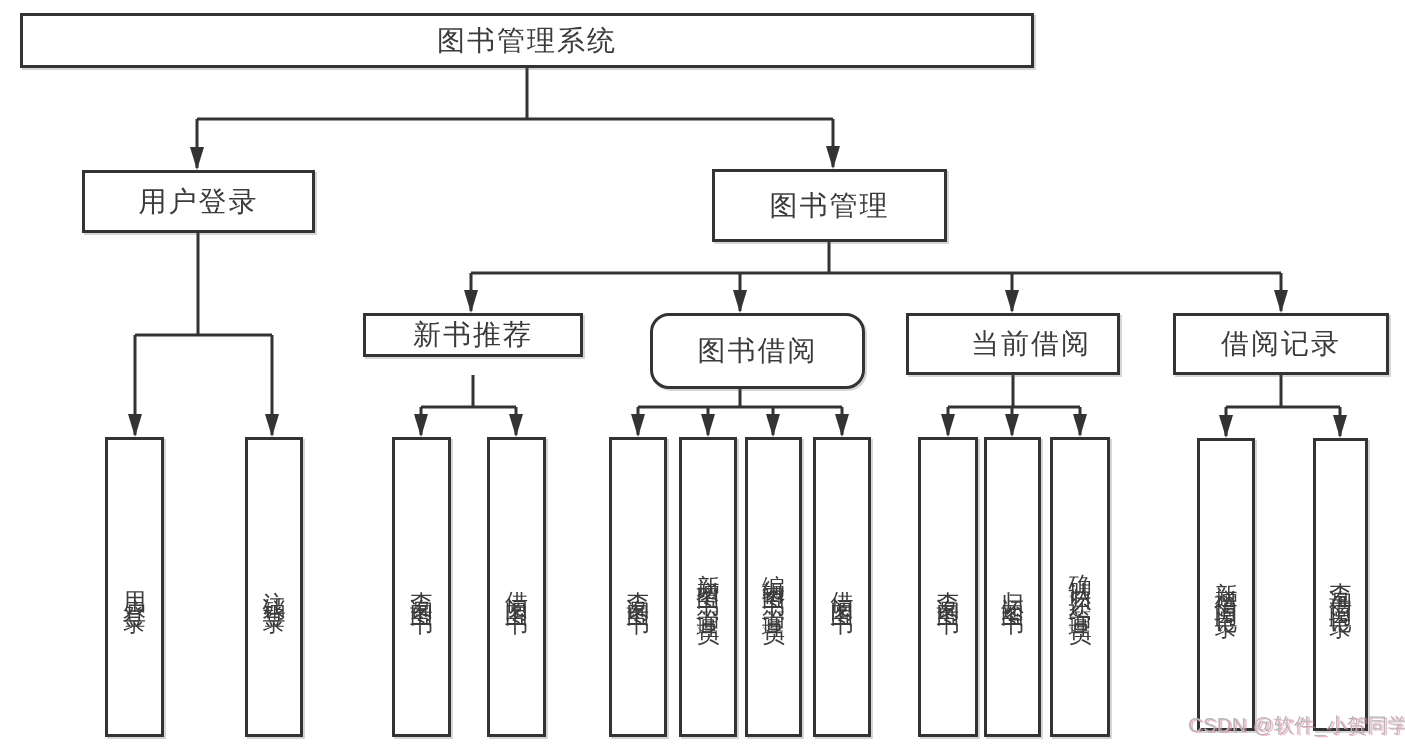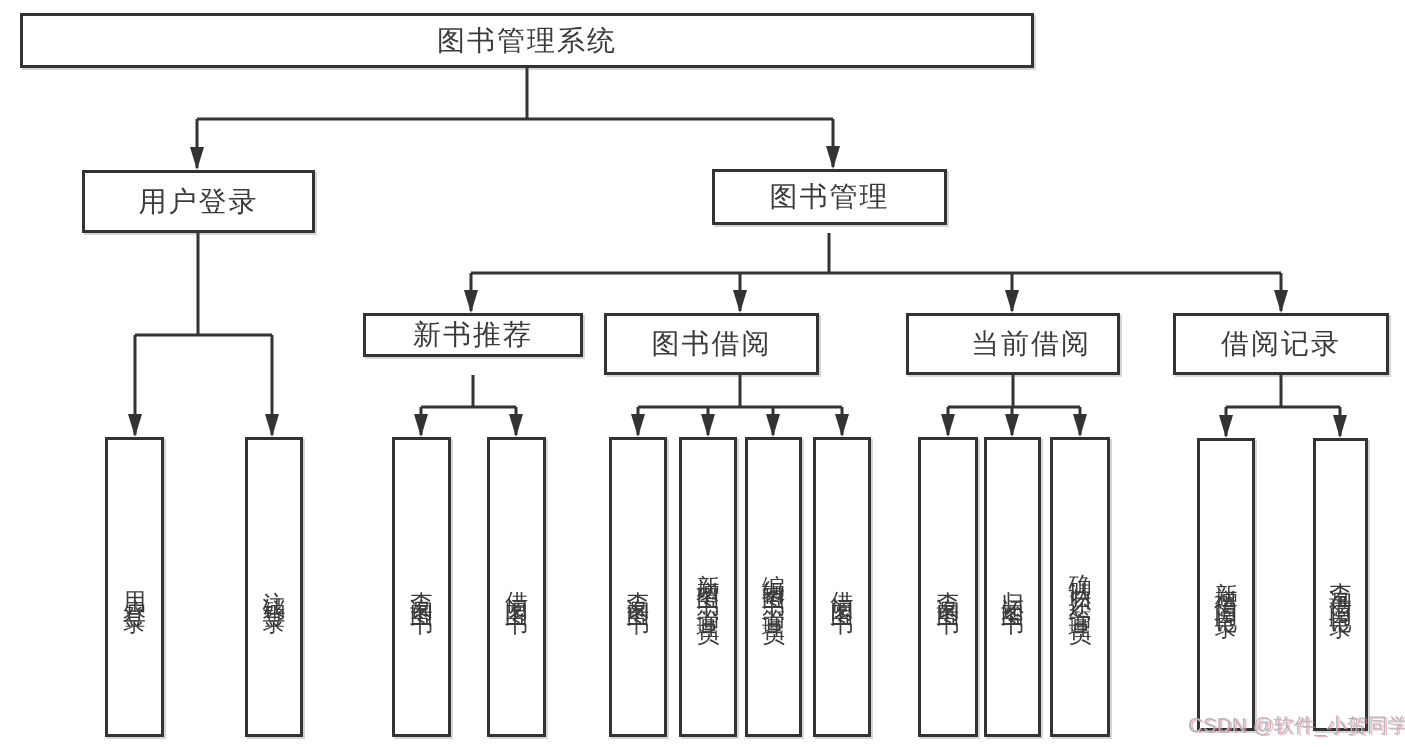--- a/index.html
+++ b/index.html
@@ -97,24 +97,24 @@
       <polygon points="1005,414 1019,414 1012,437"></polygon>
       <polygon points="1073,414 1087,414 1080,437"></polygon>
       <polygon points="1219,415 1233,415 1226,438"></polygon>
       <polygon points="1333,415 1347,415 1340,438"></polygon>
     </g>
   </svg>
 
   <div class="node" style="left:20px; top:13px; width:1014px; height:55px;">图书管理系统</div>
 
   <div class="node" style="left:82px; top:170px; width:233px; height:63px;">用户登录</div>
-  <div class="node" style="left:712px; top:169px; width:235px; height:56px;">图书管理</div>
+  <div class="node" style="left:712px; top:169px; width:235px; height:73px;">图书管理</div>
 
   <div class="node" style="left:363px; top:313px; width:220px; height:44px;">新书推荐</div>
-  <div class="node" style="left:604px; top:313px; width:215px; height:62px;">图书借阅</div>
+  <div class="node" style="left:650px; top:313px; width:215px; height:76px;border-radius:19px;">图书借阅</div>
   <div class="node" style="left:906px; top:313px; width:214px; height:62px;padding-left:36px;">当前借阅</div>
   <div class="node" style="left:1173px; top:313px; width:216px; height:62px;">借阅记录</div>
 
   <div class="node leaf" style="left:105px; top:437px; width:59px; height:300px;">用户登录</div>
   <div class="node leaf" style="left:245px; top:437px; width:58px; height:300px;">注销登录</div>
 
   <div class="node leaf" style="left:392px; top:437px; width:59px; height:300px;">查询图书</div>
   <div class="node leaf" style="left:487px; top:437px; width:59px; height:300px;">借阅图书</div>
 
   <div class="node leaf" style="left:609px; top:437px; width:58px; height:300px;">查询图书</div>

